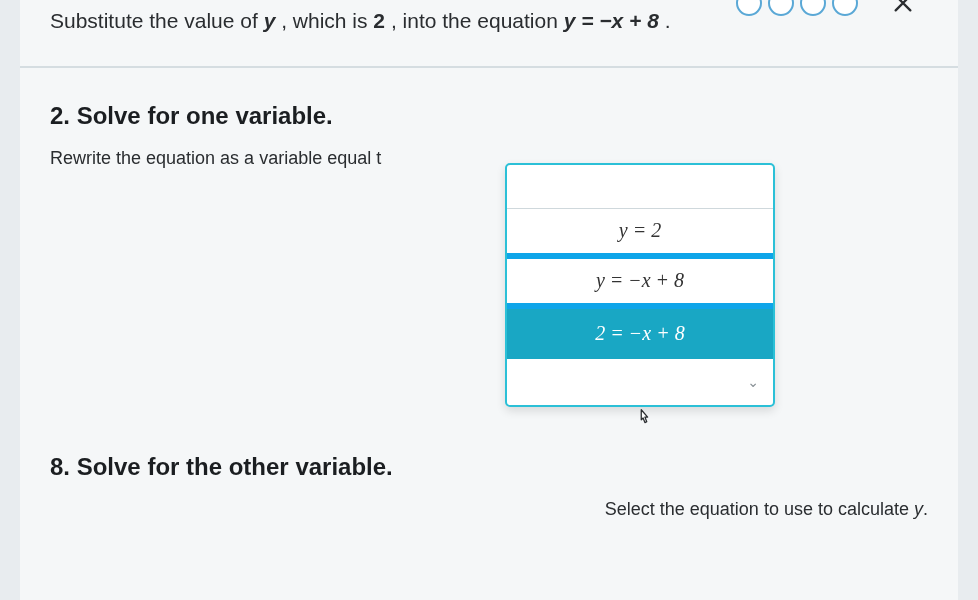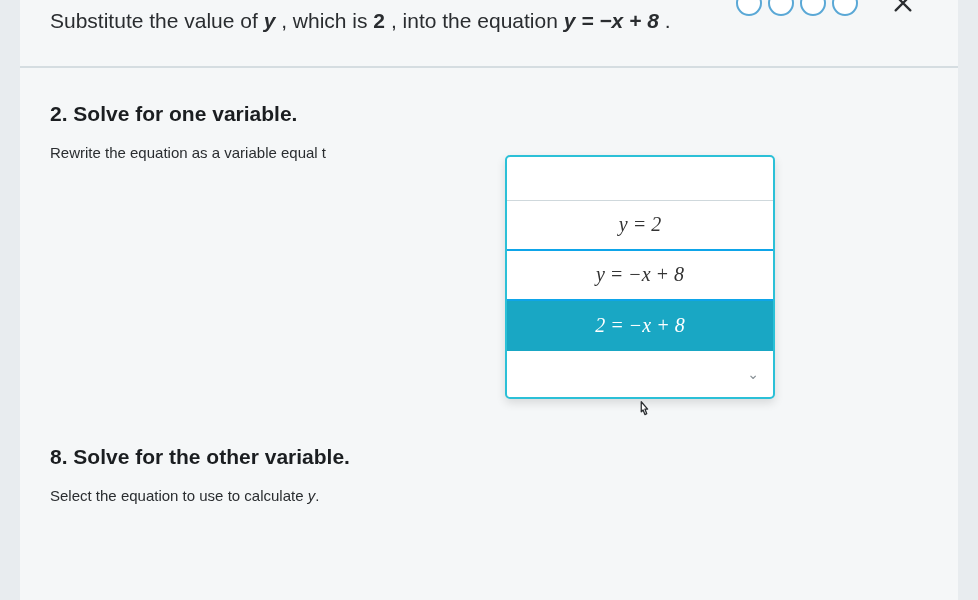--- a/index.html
+++ b/index.html
@@ -41,22 +41,22 @@
   .close-x svg { width: 22px; height: 22px; }
 
   .intro { padding-top: 4px; font-size: 21px; line-height: 1.6; color: #2a2d30; }
   .intro p { margin-bottom: 28px; }
   .intro b.var { font-style: italic; font-weight: 700; }
   .intro b.num { font-weight: 700; }
   .intro b.eq { font-style: italic; font-weight: 700; }
 
   .divider { border: none; border-top: 2px solid #d5dde1; margin: 24px -30px 34px -30px; }
 
-  .step-title { font-size: 21px; font-weight: 700; margin-bottom: 18px; color: #1b1e21; }
-  .step-text { font-size: 15px; color: #2a2d30; }
+  .step-title { font-size: 24px; font-weight: 700; margin-bottom: 18px; color: #1b1e21; }
+  .step-text { font-size: 18px; color: #2a2d30; }
 
   .dropdown-wrap {
     position: relative;
     margin-top: -6px;
     margin-left: 455px;
     width: 270px;
   }
 
   .dd-panel {
     border: 2px solid #2bc0d7;
@@ -66,21 +66,21 @@
     overflow: hidden;
   }
   .dd-row {
     height: 50px;
     display: flex;
     align-items: center;
     justify-content: center;
     font-size: 20px;
     font-style: italic;
     color: #333;
-    border-bottom: 2px solid #0ea5e9;
+    border-bottom: 6px solid #0ea5e9;
     cursor: pointer;
     font-family: "Times New Roman", serif;
   }
   .dd-row.blank { height: 44px; border-bottom: 1px solid #cfd8dc; }
   .dd-row.selected {
     background: #19a7c4;
     color: #ffffff;
     border-bottom: none;
   }
   .dd-select {
@@ -94,21 +94,21 @@
   .dd-select .chev { color: #8a9297; font-size: 14px; }
 
   .cursor-icon {
     position: absolute;
     left: 128px;
     bottom: -22px;
     width: 22px; height: 22px;
   }
 
   .step3 { margin-top: 46px; }
-  .step3 .step-text { margin-top: 14px; }
+  .step3 .step-text { margin-top: 14px; text-align: right; }
 </style>
 </head>
 <body>
 
 <div class="page">
 
   <div class="top-strip">
     <div class="top-circle"></div>
     <div class="top-circle"></div>
     <div class="top-circle"></div>

